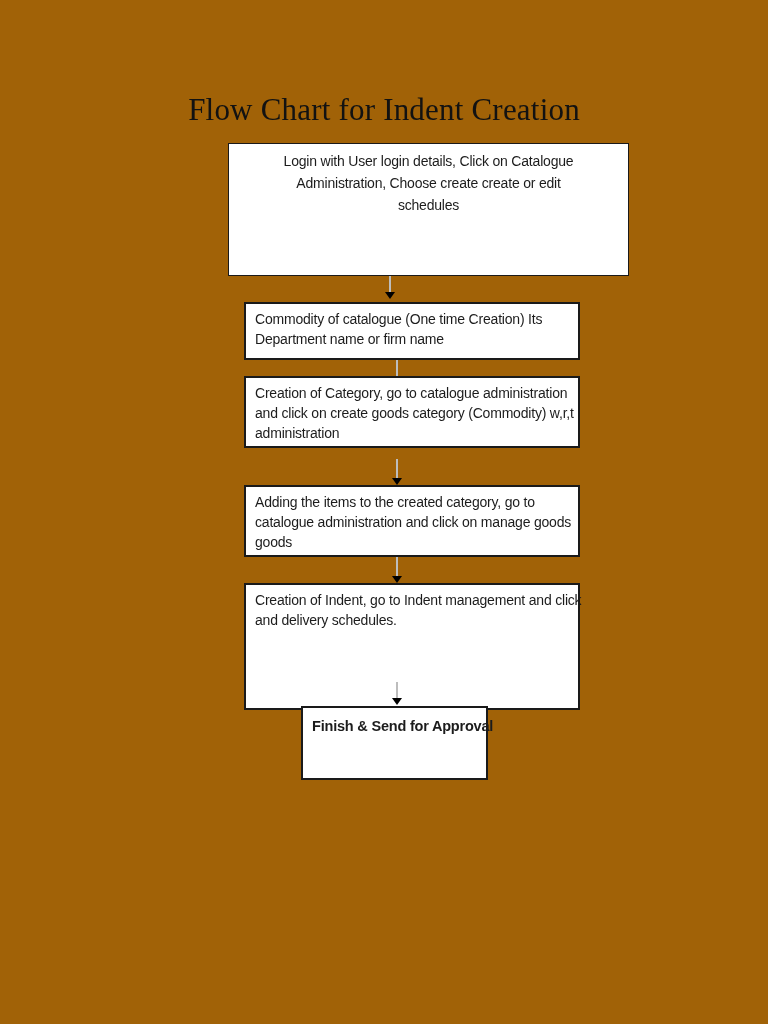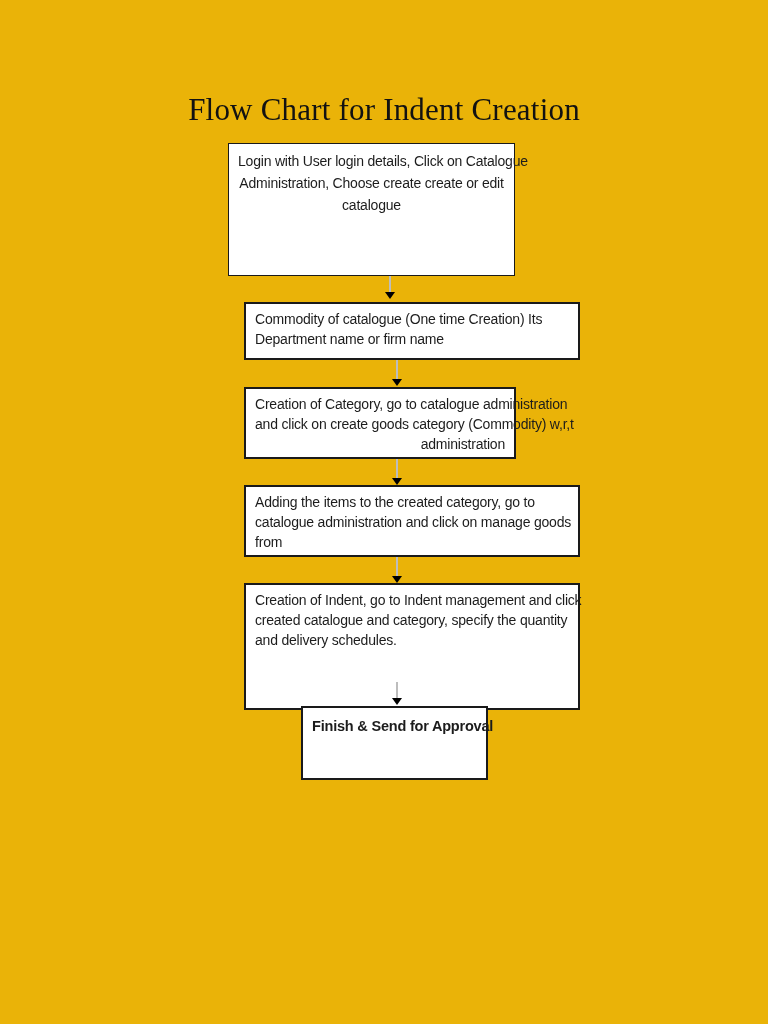--- a/index.html
+++ b/index.html
@@ -1,21 +1,21 @@
 <!DOCTYPE html>
 <html><head>
 <meta charset="utf-8">
 <style>
   * { margin: 0; padding: 0; box-sizing: border-box; }
   html, body { background: #ffffff; }
   .page {
     position: relative;
     width: 768px;
     height: 1024px;
-    background: #eab308;
+    background: #a16207;
     overflow: hidden;
     font-family: "Liberation Sans", "DejaVu Sans", sans-serif;
     color: #1c1c1c;
   }
   .title {
     position: absolute;
     top: 92px;
     left: 0;
     right: 0;
     text-align: center;
@@ -29,28 +29,28 @@
     position: absolute;
     border: 2px solid #1a1a1a;
     background: #ffffff;
     font-size: 14px;
     line-height: 20px;
     letter-spacing: -0.2px;
     padding: 5px 9px;
   }
   .flow-box .line { white-space: nowrap; }
   .box-login {
-    left: 228px; top: 143px; width: 287px; height: 133px;
+    left: 228px; top: 143px; width: 401px; height: 133px;
     border-width: 1.5px;
     text-align: center;
     line-height: 22px;
     padding-top: 6px;
   }
   .box-catalogue { left: 244px; top: 302px; width: 336px; height: 58px; }
-  .box-category  { left: 244px; top: 387px; width: 272px; height: 72px; text-align: right; }
+  .box-category  { left: 244px; top: 376px; width: 336px; height: 72px; }
   .box-items     { left: 244px; top: 485px; width: 336px; height: 72px; }
   .box-indent    { left: 244px; top: 583px; width: 336px; height: 127px; }
   .box-finish    {
     left: 301px; top: 706px; width: 187px; height: 74px;
     font-weight: 700;
     font-size: 14.5px;
     padding-top: 8px;
   }
   .connector {
     position: absolute;
@@ -80,21 +80,21 @@
 </head>
 <body>
 
 <div class="page">
 
   <div class="title">Flow Chart for Indent Creation</div>
 
   <div class="flow-box box-login">
     <div class="line">Login with User login details, Click on Catalogue</div>
     <div class="line">Administration, Choose create create or edit</div>
-    <div class="line">catalogue</div>
+    <div class="line">schedules</div>
   </div>
 
   <div class="connector c1">
     <div class="stem"></div>
     <div class="head"></div>
   </div>
 
   <div class="flow-box box-catalogue">
     <div class="line">Commodity of catalogue (One time Creation) Its</div>
     <div class="line">Department name or firm name</div>
@@ -112,31 +112,30 @@
   </div>
 
   <div class="connector c3">
     <div class="stem"></div>
     <div class="head"></div>
   </div>
 
   <div class="flow-box box-items">
     <div class="line">Adding the items to the created category, go to</div>
     <div class="line">catalogue administration and click on manage goods</div>
-    <div class="line">from</div>
+    <div class="line">goods</div>
   </div>
 
   <div class="connector c4">
     <div class="stem"></div>
     <div class="head"></div>
   </div>
 
   <div class="flow-box box-indent">
     <div class="line">Creation of Indent, go to Indent management and click</div>
-    <div class="line">created catalogue and category, specify the quantity</div>
     <div class="line">and delivery schedules.</div>
   </div>
 
   <div class="connector c5">
     <div class="stem"></div>
     <div class="head"></div>
   </div>
 
   <div class="flow-box box-finish">
     <div class="line">Finish &amp; Send for Approval</div>

